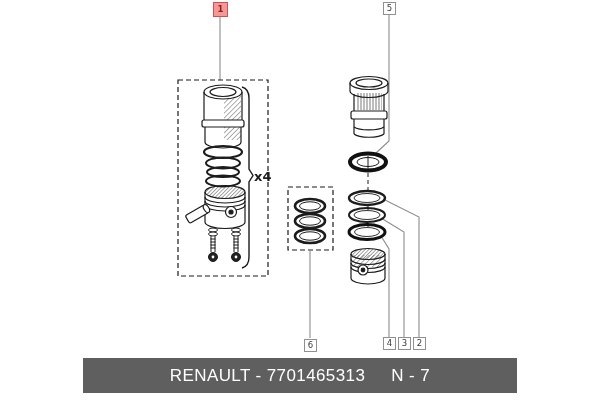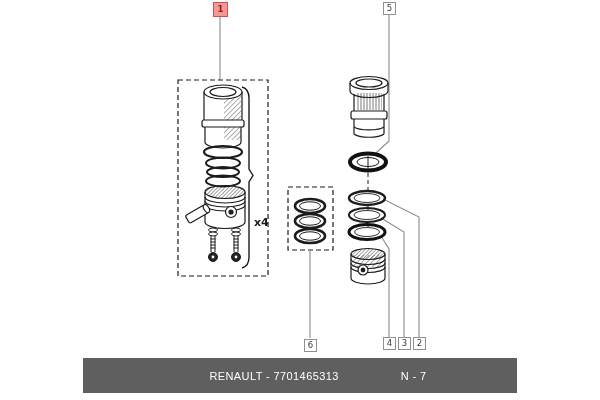--- a/index.html
+++ b/index.html
@@ -9,25 +9,25 @@
   .callout{position:absolute;box-sizing:border-box;width:13px;height:13px;
            background:#fff;border:1px solid var(--callout-border,#909090);
            display:flex;align-items:center;justify-content:center;
            font-family:"DejaVu Sans",sans-serif;font-size:8.5px;line-height:1;
            color:var(--callout-text,#3a3a3a);}
   .callout.highlight{width:15px;height:15px;
            background:var(--highlight-fill,#f39894);
            border:1.5px solid var(--highlight-border,#d05050);
            color:var(--highlight-text,#8c1f1f);font-weight:bold;}
   .qty{position:absolute;left:254px;top:169px;font-family:"DejaVu Sans",sans-serif;
-       font-size:11px;font-weight:bold;color:#1c1c1c;margin-top:47px;}
+       font-size:13px;font-weight:bold;color:#1c1c1c;}
   .footer{position:absolute;left:83px;top:358px;width:434px;height:35px;
           background:var(--footer-bg,#5f5f5f);display:flex;align-items:center;
           justify-content:center;gap:26px;}
-  .footer span{color:var(--footer-text,#ffffff);font-size:11px;letter-spacing:.4px;margin-left:36px;}
+  .footer span{color:var(--footer-text,#ffffff);font-size:17px;letter-spacing:.4px;}
 </style>
 </head>
 <body>
 
 <div class="stage">
 
   <svg width="600" height="400" viewBox="0 0 600 400">
     <defs>
       <pattern id="h45" width="3.5" height="3.5" patternUnits="userSpaceOnUse" patternTransform="rotate(45)">
         <line x1="0" y1="0" x2="0" y2="3.5" stroke="#1c1c1c" stroke-width="0.7"></line>

